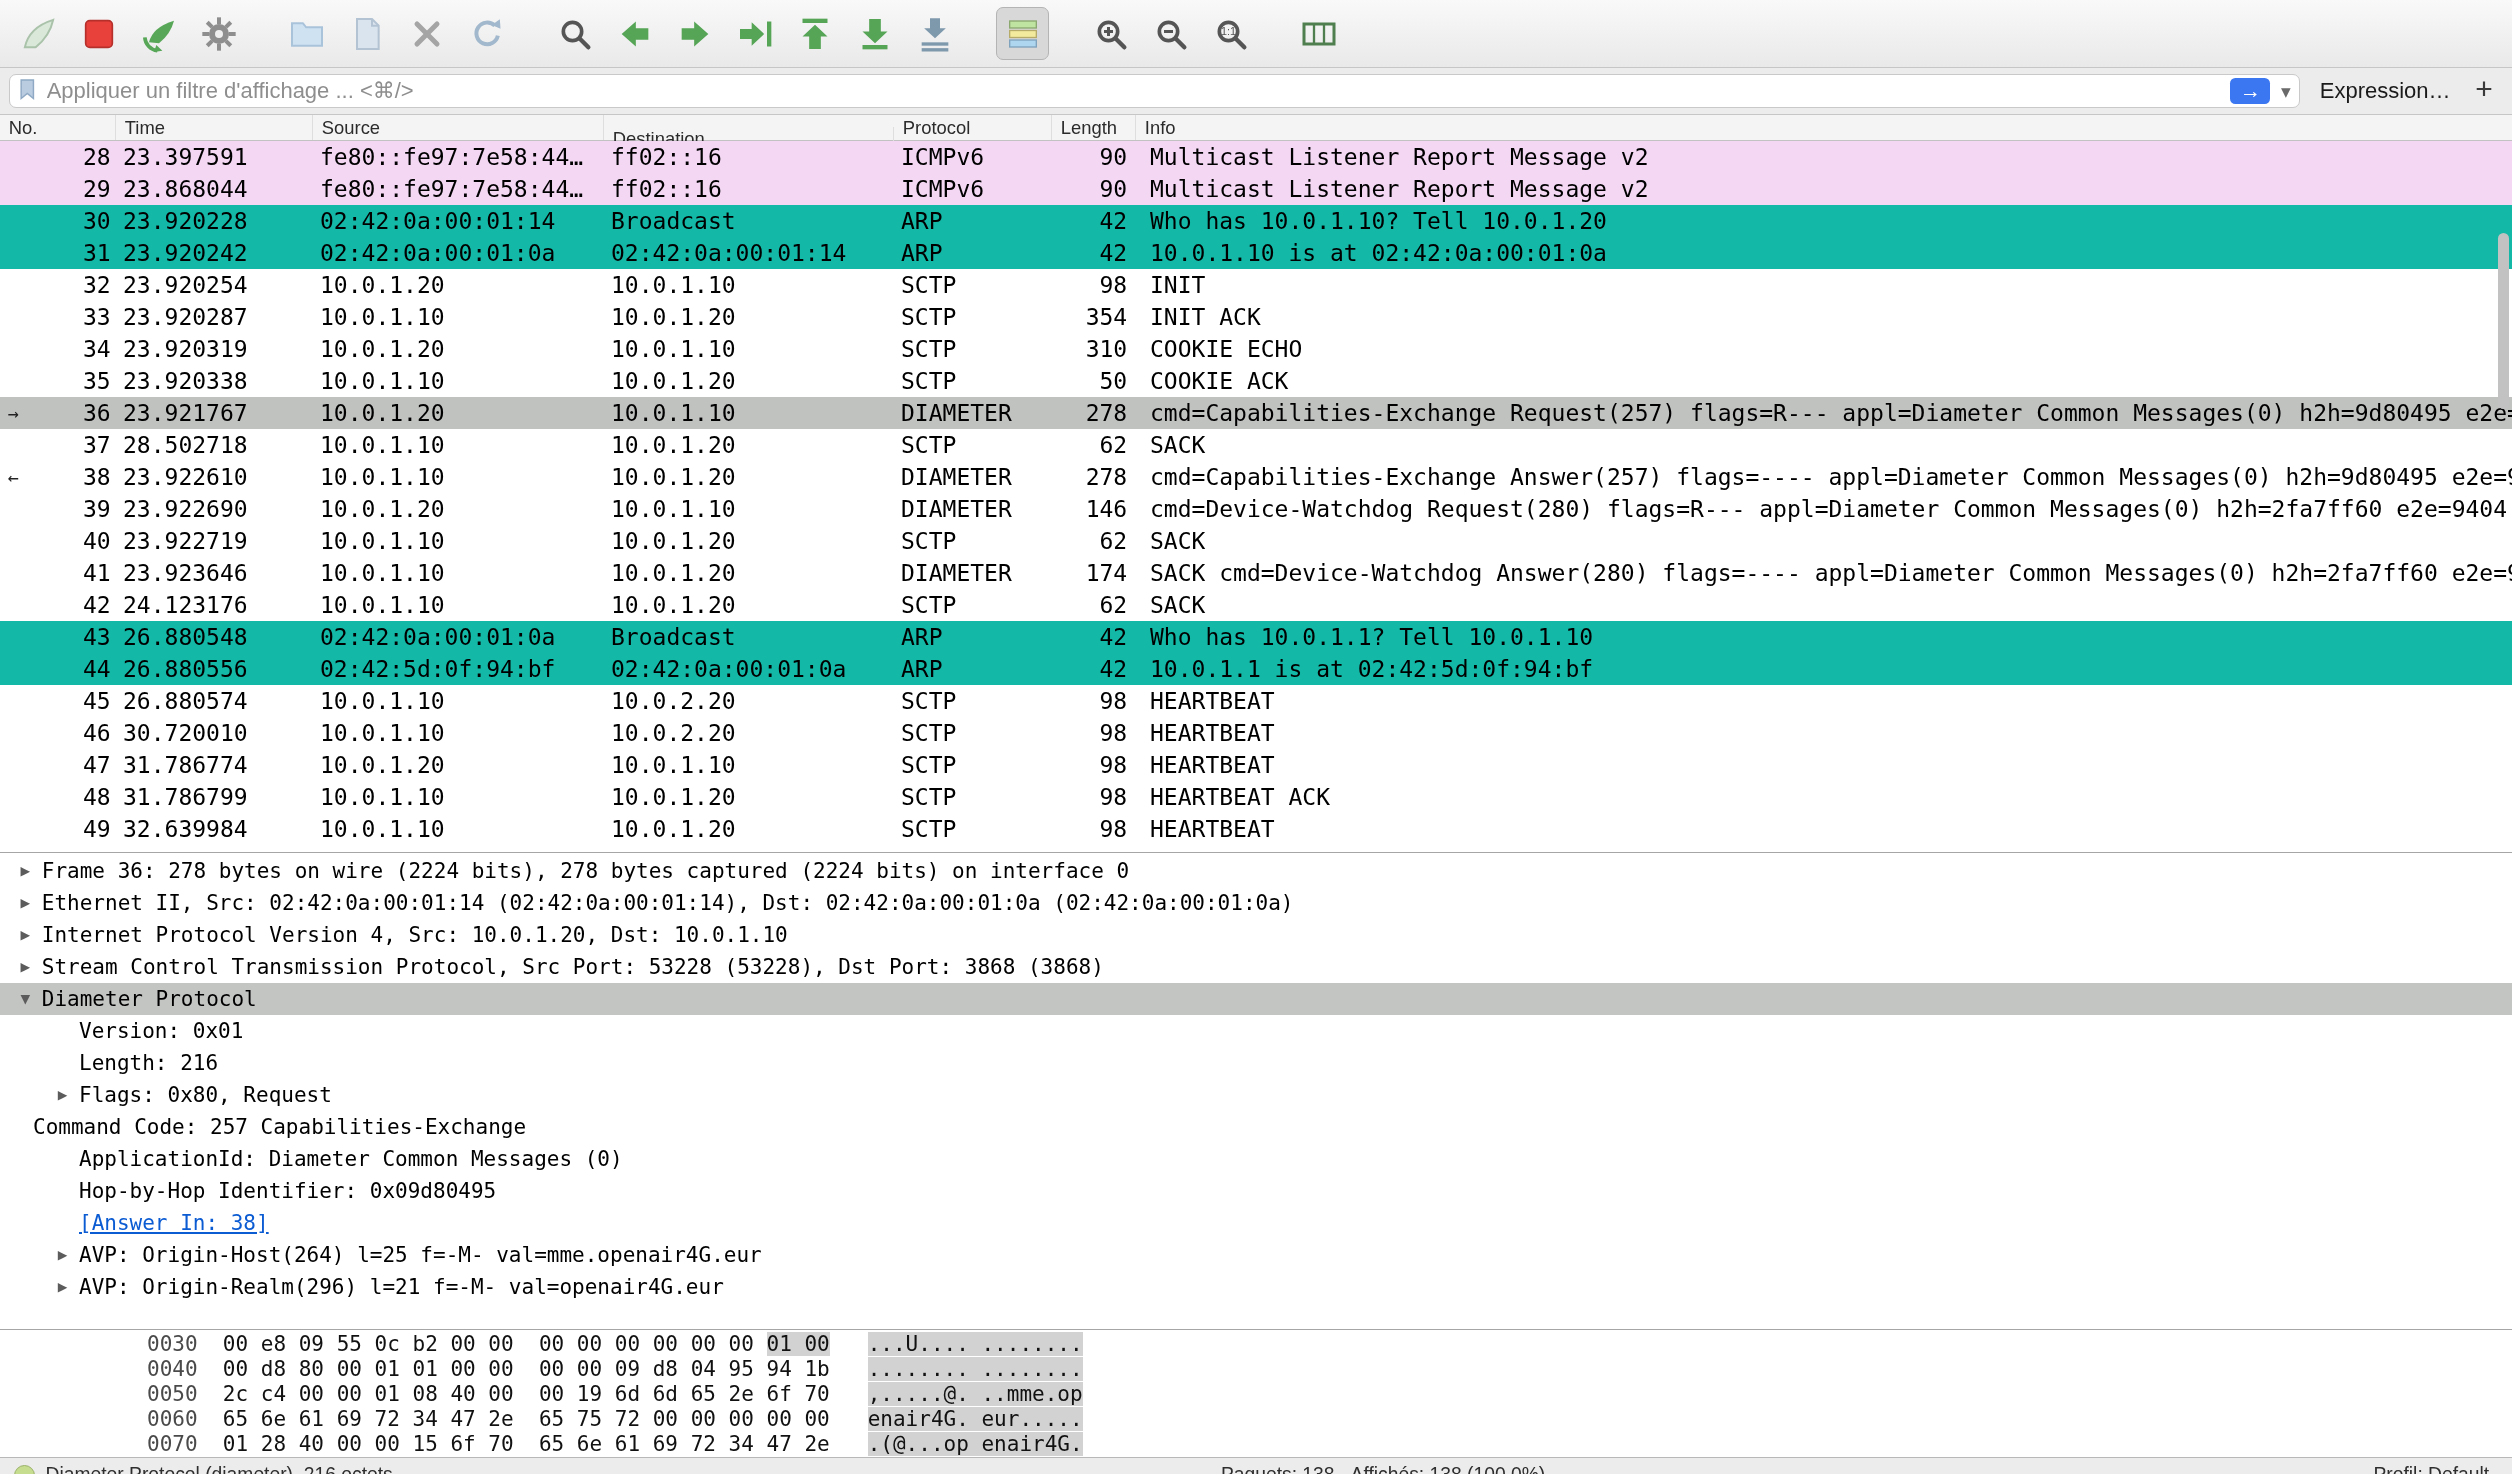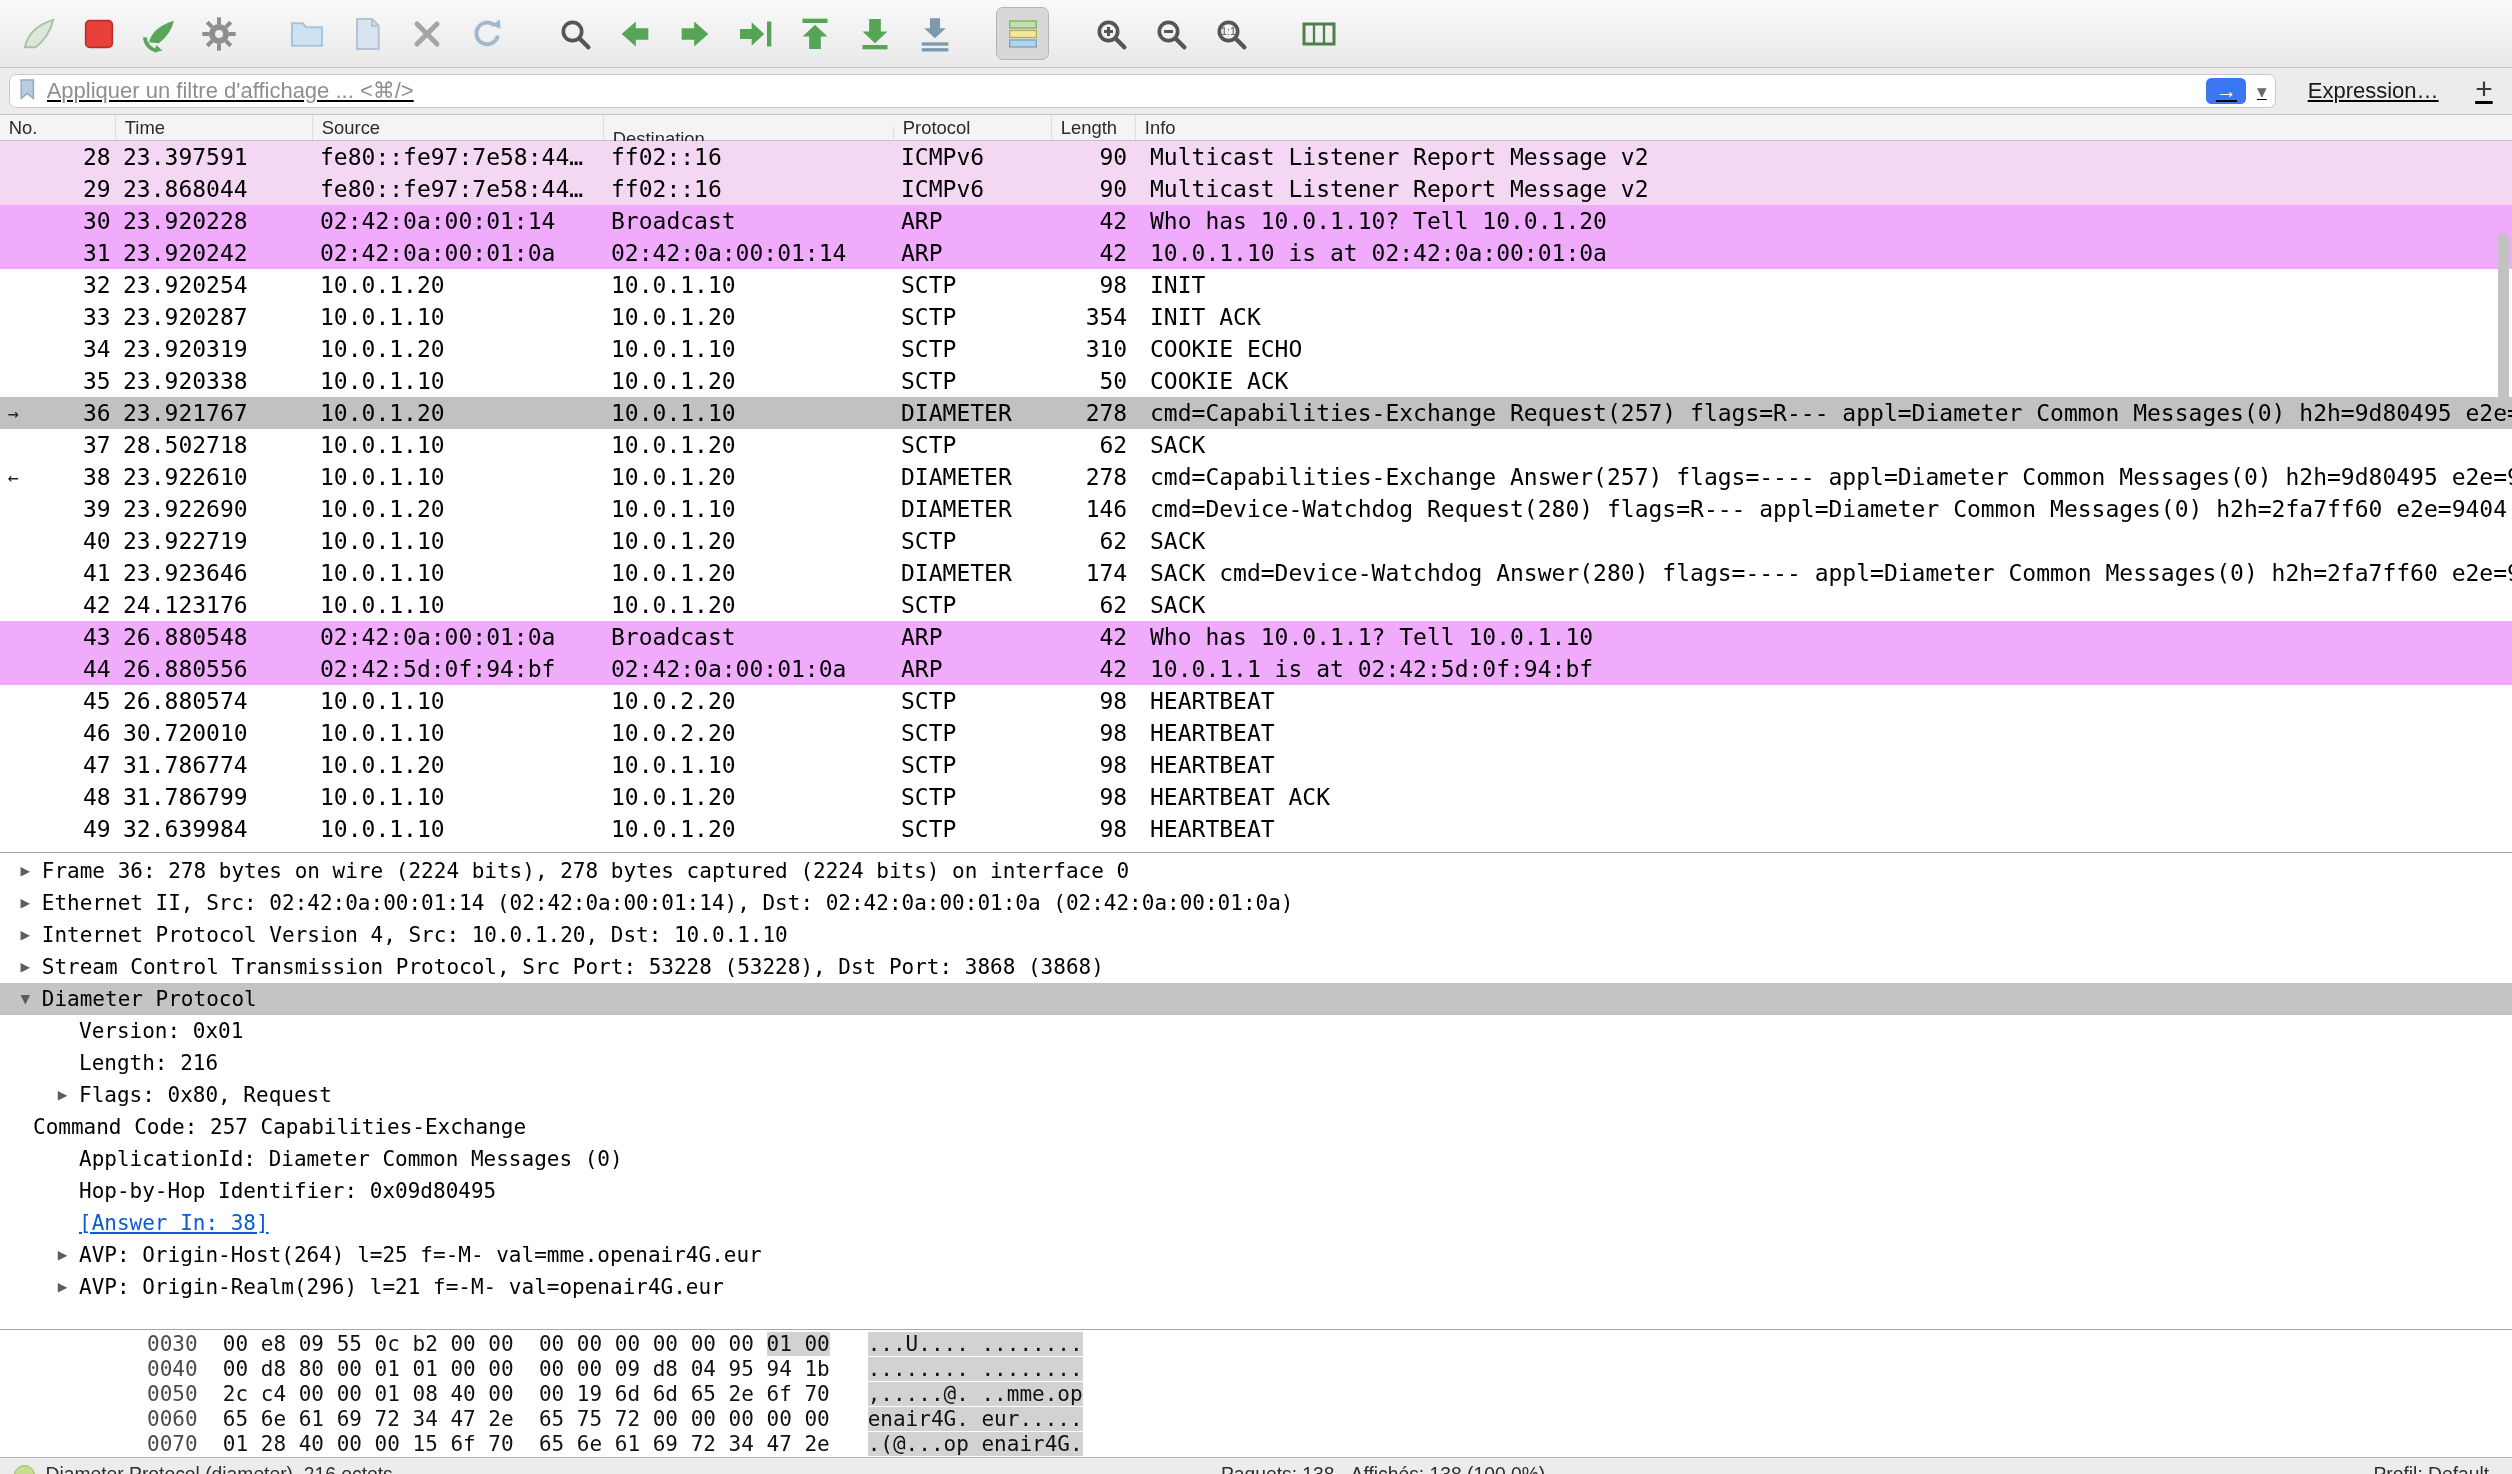--- a/index.html
+++ b/index.html
@@ -11,21 +11,21 @@
     border-bottom: 0.9px solid #c6c6c6; display: flex; align-items: center;
     padding: 0 12.3px; gap: 7px; }
   .tbtn { width: 53px; height: 53px; border-radius: 7px; display: flex;
     align-items: center; justify-content: center; flex: 0 0 auto; }
   .tbtn.pressed { background: #d8d8d8; border: 0.9px solid #b4b4b4; }
   .tsep { width: 21px; flex: 0 0 auto; }
   .tbtn svg { display: block; }
 
   
   #filterbar { height: 47px; background: #ececec; border-bottom: 0.9px solid #c6c6c6;
-    display: flex; align-items: center; padding: 0 8.8px; gap: 26px; text-decoration: underline; }
+    display: flex; align-items: center; padding: 0 8.8px; gap: 14px; }
   .filter-wrap { flex: 1; height: 34px; background: #fff; border: 1.8px solid #c9c9c9;
     border-radius: 7px; display: flex; align-items: center; padding: 0 5.3px; gap: 7px; }
   .filter-input { flex: 1; border: none; outline: none; font-size: 22px; color: #333;
     font-family: "Liberation Sans", sans-serif; background: transparent; }
   .filter-input::placeholder { color: #8e8e8e; }
   .apply-btn { width: 40px; height: 25.5px; background: #3b77f0; border-radius: 5.3px;
     color: #fff; display: flex; align-items: center; justify-content: center;
     font-size: 21px; font-weight: bold; }
   .caret { color: #6a6a6a; font-size: 19.3px; padding: 0 3.5px; }
   .expression { font-size: 22px; color: #1a1a1a; padding: 0 5.3px; }
@@ -48,21 +48,21 @@
   .prow span { overflow: hidden; flex: 0 0 auto; }
   .c-marker { width: 26px; text-align: center; font-size: 18.4px; color: #222; }
   .c-no { width: 90px; text-align: right; padding-right: 5.3px; }
   .c-time { width: 197px; padding-left: 7px; }
   .c-src { width: 291px; padding-left: 7px; }
   .c-dst { width: 290px; padding-left: 7px; }
   .c-proto { width: 158px; padding-left: 7px; }
   .c-len { width: 84px; text-align: right; padding-right: 8.8px; }
   .c-info { flex: 1 1 auto !important; padding-left: 14px; }
   .prow.c-icmpv6 { background: #f3d7f3; }
-  .prow.c-arp { background: #f0abfc; }
+  .prow.c-arp { background: #14b8a6; }
   .prow.sel { background: #c0c2c0; }
   .vthumb { position: absolute; right: 2.6px; top: 92px; width: 11.4px; height: 176px;
     background: #c2c2c2; border-radius: 6.1px; }
 
   
   #details { height: 477px; border-top: 1.8px solid #a6a6a6; overflow: hidden;
     background: #fff; font-family: "DejaVu Sans Mono", "Liberation Mono", monospace;
     font-size: 21px; color: #000; padding-top: 1.8px; }
   .dline { height: 32px; display: flex; align-items: center; white-space: pre; }
   .dline .twisty { width: 33px; flex: 0 0 33px; text-align: center; font-size: 16px;

